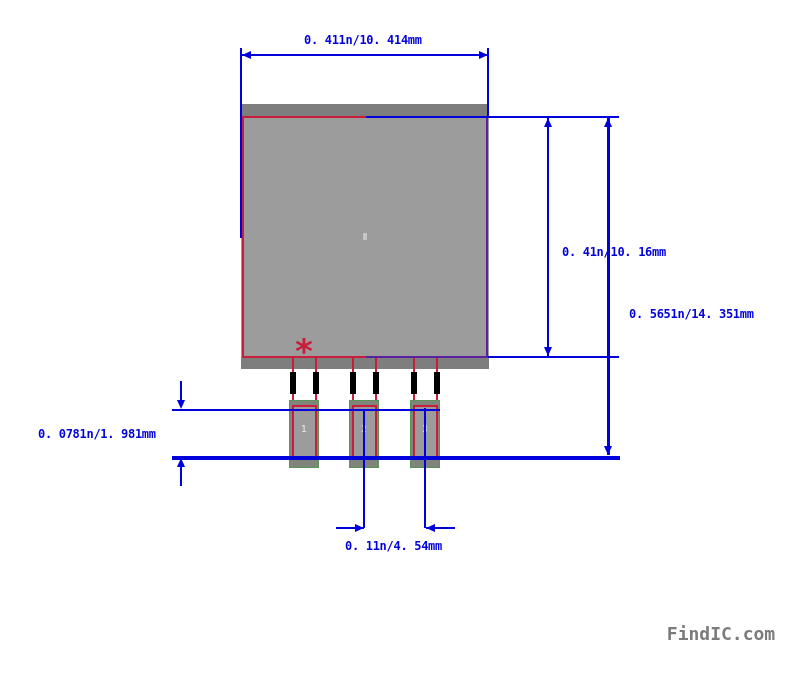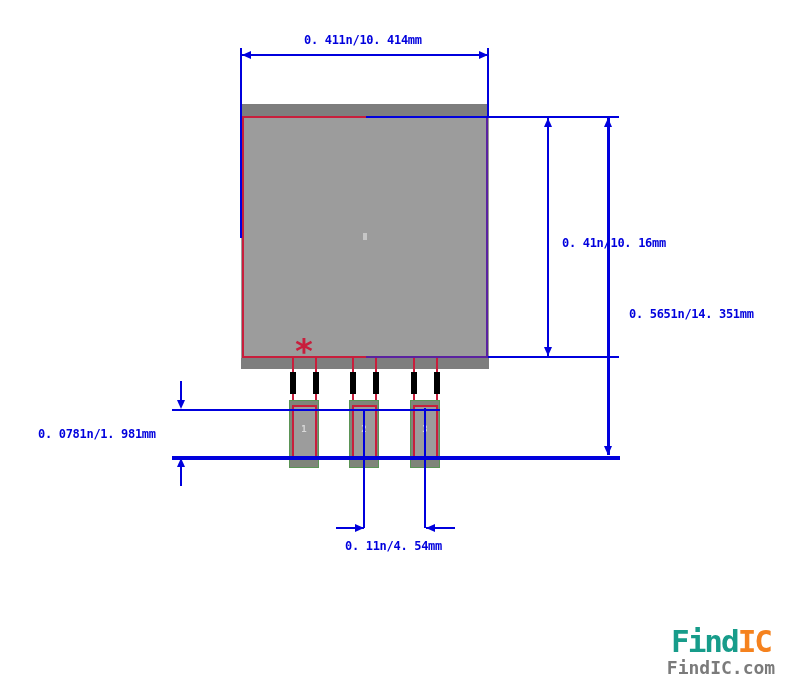--- a/index.html
+++ b/index.html
@@ -99,25 +99,24 @@
 
   <div class="abs" style="left:363px;top:409px;width:2px;height:119px;background:var(--blue);"></div>
   <div class="abs" style="left:424px;top:408px;width:2px;height:120px;background:var(--blue);"></div>
 
   <div class="abs" style="left:336px;top:527px;width:28px;height:2px;background:var(--blue);"></div>
   <div class="abs" style="left:426px;top:527px;width:29px;height:2px;background:var(--blue);"></div>
   <div class="arr a-right" style="left:355px;top:524px;"></div>
   <div class="arr a-left" style="left:426px;top:524px;"></div>
 
   <div class="dim-label" style="left:304px;top:33px;">0. 411n/10. 414mm</div>
-  <div class="dim-label" style="left:562px;top:236px;">0. 41n/10. 16mm</div>
+  <div class="dim-label" style="left:562px;top:245px;">0. 41n/10. 16mm</div>
   <div class="dim-label" style="left:621px;top:307px;margin-left:8px;">0. 5651n/14. 351mm</div>
   <div class="dim-label" style="left:38px;top:427px;">0. 0781n/1. 981mm</div>
   <div class="dim-label" style="left:345px;top:539px;">0. 11n/4. 54mm</div>
 
   <div class="pin1-marker">*</div>
 
   <div class="logo">
-    <div class="logo-line1"><span class="logo-find">Find</span><span class="logo-ic">IC</span></div>
     <div class="logo-line2">FindIC.com</div>
   </div>
 
 </div>
 
 </body></html>

